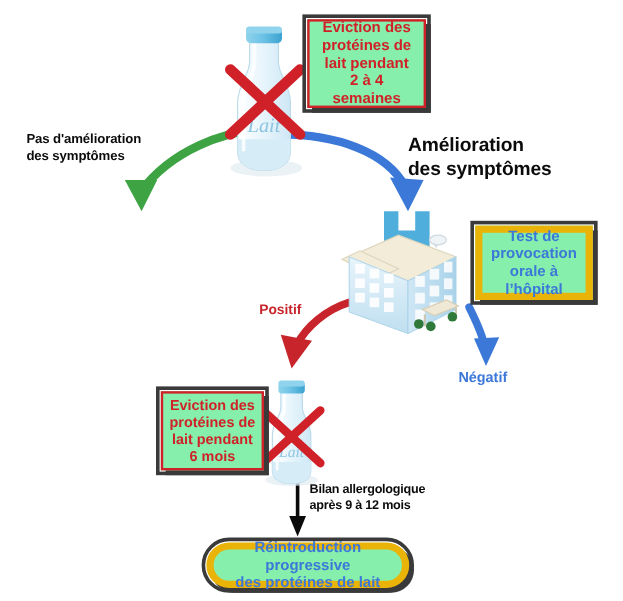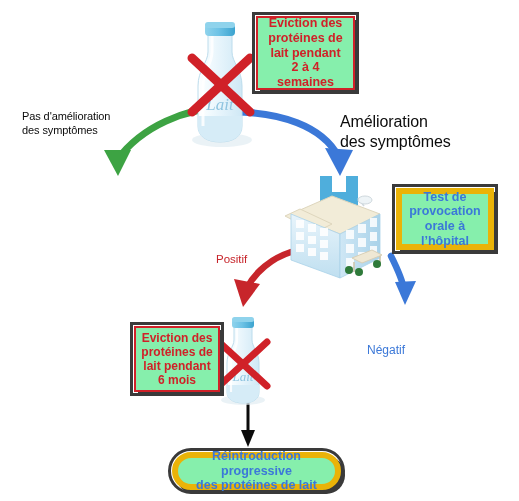--- a/index.html
+++ b/index.html
@@ -65,21 +65,21 @@
     font-size: 12px;
   }
   #box-reintroduction {
     left: 172px; top: 452px; width: 169px; height: 38px;
     font-size: 12.5px;
     border-radius: 19px;
   }
   
   .label {
     position: absolute;
-    font-weight: normal;
+    font-weight: bold;
     line-height: 1.25;
     white-space: pre-line;
   }
   .lbl-black { color: #0B0B0B; }
   .lbl-green { color: #3DA343; }
   .lbl-red   { color: #C7252B; }
   .lbl-blue  { color: #3B78D8; }
 
   #label-no-improvement {
     left: 22px; top: 110px; width: 150px;
@@ -91,23 +91,22 @@
   }
   #label-no-allergy {
     left: 61px; top: 177px; width: 120px;
     font-size: 12.5px; letter-spacing: 0.1px;
   }
   #label-positif {
     left: 216px; top: 252px;
     font-size: 11.5px;
   }
   #label-negatif {
-    left: 367px; top: 307px;
+    left: 382px; top: 307px;
     font-size: 12px;
-    margin-top: 36px;
   }
   #label-bilan {
     left: 258px; top: 402px; width: 130px;
     font-size: 10.5px; letter-spacing: -0.2px;
   }
 </style>
 </head>
 <body>
 
 <div id="diagram">
@@ -283,14 +282,16 @@
 des symptômes</div>
 
   <div class="label lbl-black" id="label-improvement">Amélioration
 des symptômes</div>
 
 
   <div class="label lbl-red" id="label-positif">Positif</div>
 
   <div class="label lbl-blue" id="label-negatif">Négatif</div>
 
+  <div class="label lbl-black" id="label-bilan">Bilan allergologique
+après 9 à 12 mois</div>
 
 </div>
 
 </body></html>

